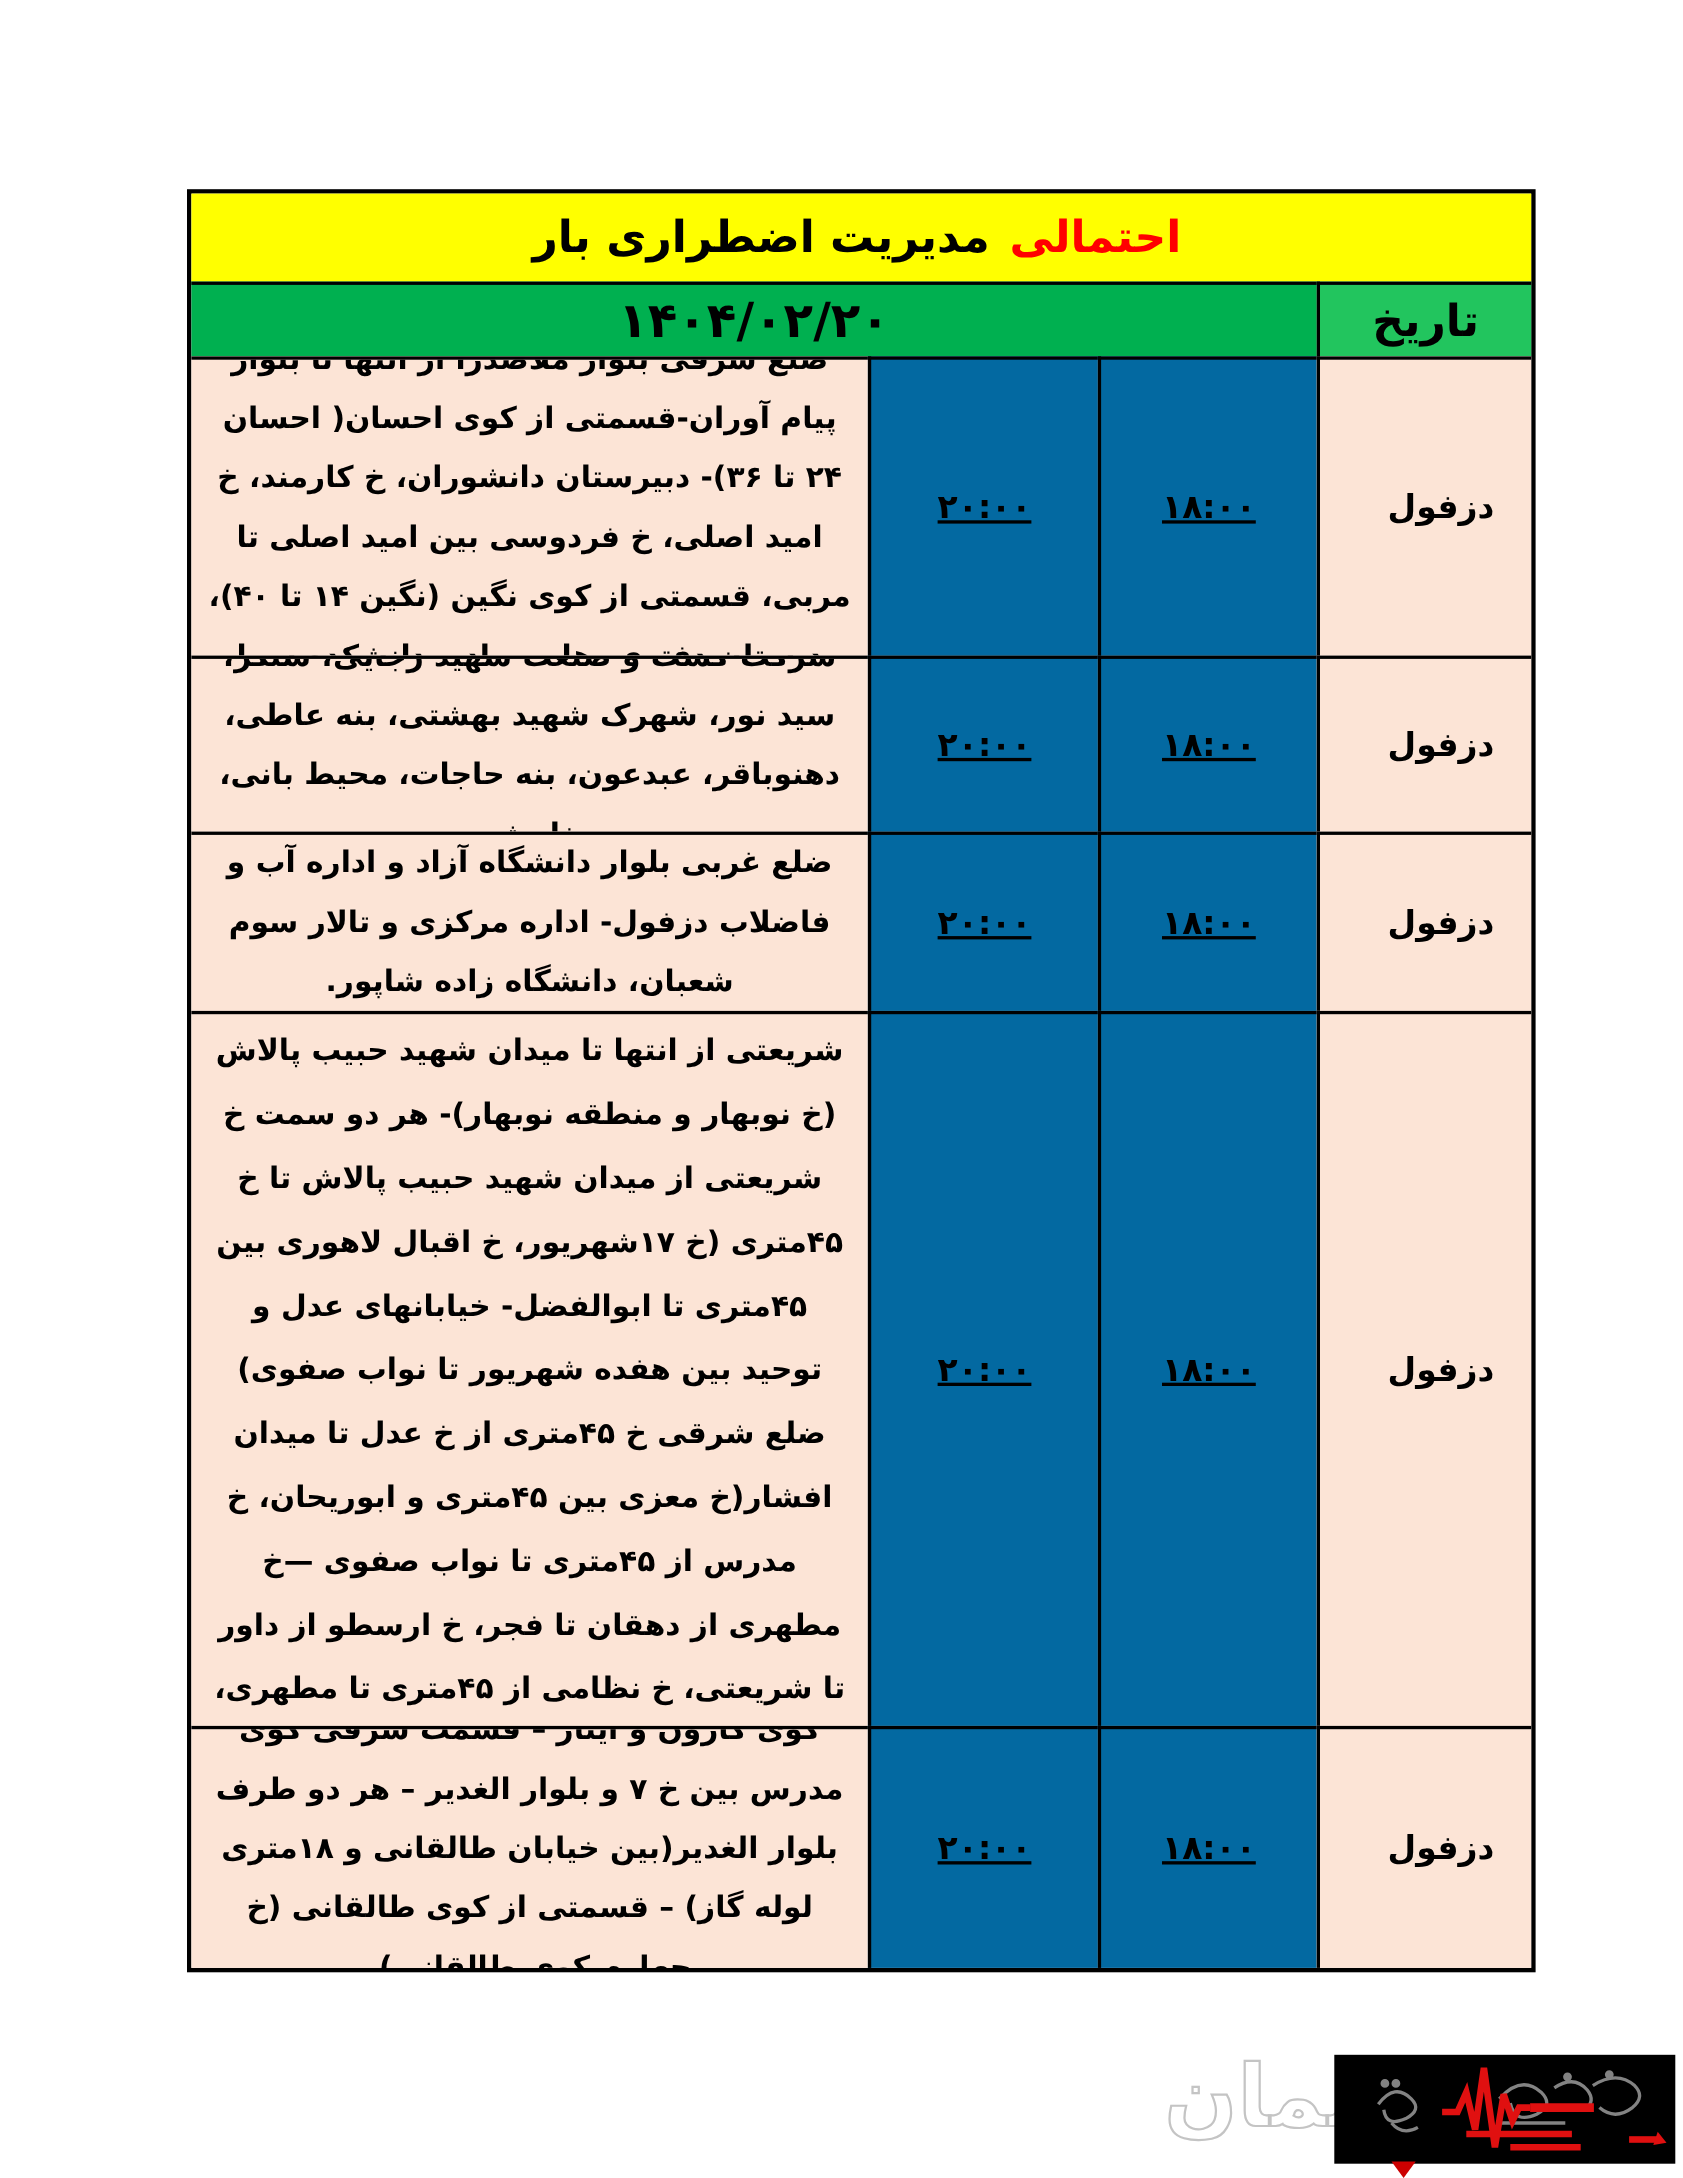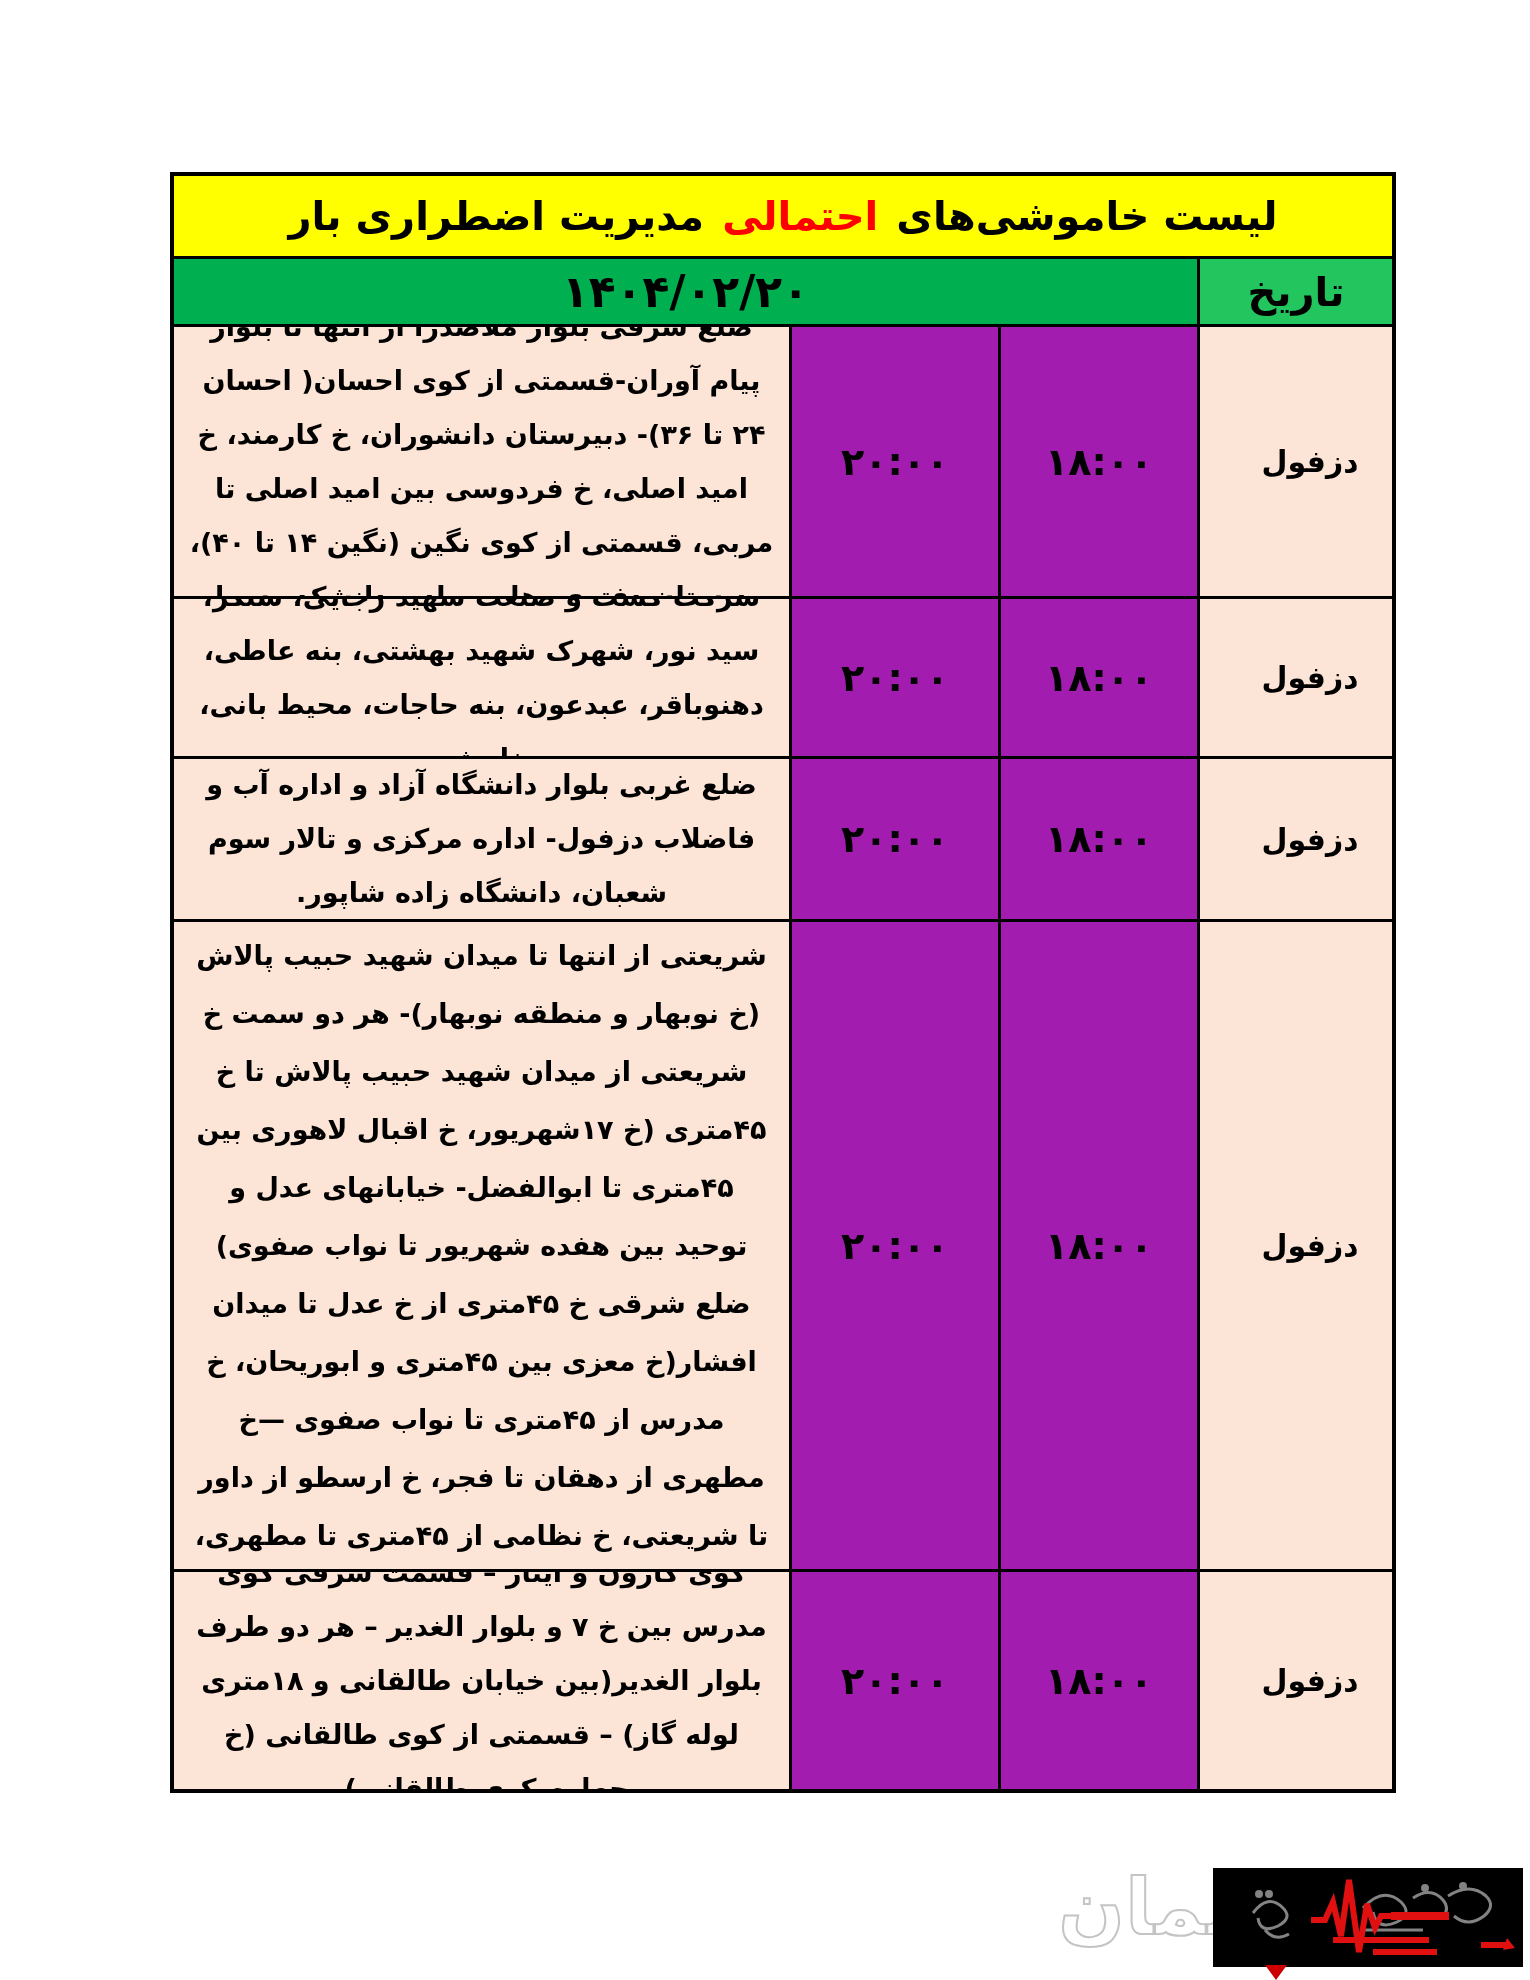--- a/index.html
+++ b/index.html
@@ -29,21 +29,21 @@
   .title-cell .hl{color:#ff0000;padding:0 8px;text-align:center;}
   .date-cell{
     grid-column:1 / span 3;background:#00b050;font-size:44px;direction:rtl;
   }
   .date-label-cell{background:#22c55e;font-size:40px;direction:rtl;}
   .desc-cell{
     background:#fce4d6;font-size:27px;line-height:54px;direction:rtl;
     padding:4px 14px;
   }
   .desc-cell.tall{line-height:58px;}
-  .time-cell{background:#a21caf;font-size:38px;direction:rtl;}
+  .time-cell{background:#0369a1;font-size:30px;direction:rtl;text-decoration:underline;}
   .city-cell{background:#fce4d6;font-size:30px;direction:rtl;padding-left:28px;}
   
   .calligraphy{
     position:absolute;left:1078px;top:1852px;width:170px;height:110px;
     font-size:78px;font-weight:bold;direction:rtl;
     color:transparent;-webkit-text-stroke:2px #c4c4c4;
     display:flex;align-items:center;justify-content:center;
   }
   .press-logo{
     position:absolute;left:1213px;top:1868px;width:310px;height:99px;
@@ -54,21 +54,20 @@
     border-left:11px solid transparent;border-right:11px solid transparent;
     border-top:15px solid #cc0000;
   }
 </style>
 </head>
 <body>
 
 <div class="outage-table">
 
   <div class="cell title-cell no-left no-top">
-    <span>لیست خاموشی‌های</span>
     <span class="hl">احتمالی</span>
     <span>مدیریت اضطراری بار</span>
   </div>
 
   <div class="cell date-cell no-left">۱۴۰۴/۰۲/۲۰</div>
   <div class="cell date-label-cell">تاریخ</div>
 
   <div class="cell desc-cell no-left">ضلع شرقی بلوار ملاصدرا از انتها تا بلوار پیام آوران-قسمتی از کوی احسان( احسان ۲۴ تا ۳۶)- دبیرستان دانشوران، خ کارمند، خ امید اصلی، خ فردوسی بین امید اصلی تا مربی، قسمتی از کوی نگین (نگین ۱۴ تا ۴۰)، دبستان دفتری، هایپر مادر، دانشکده سما</div>
   <div class="cell time-cell">۲۰:۰۰</div>
   <div class="cell time-cell">۱۸:۰۰</div>

